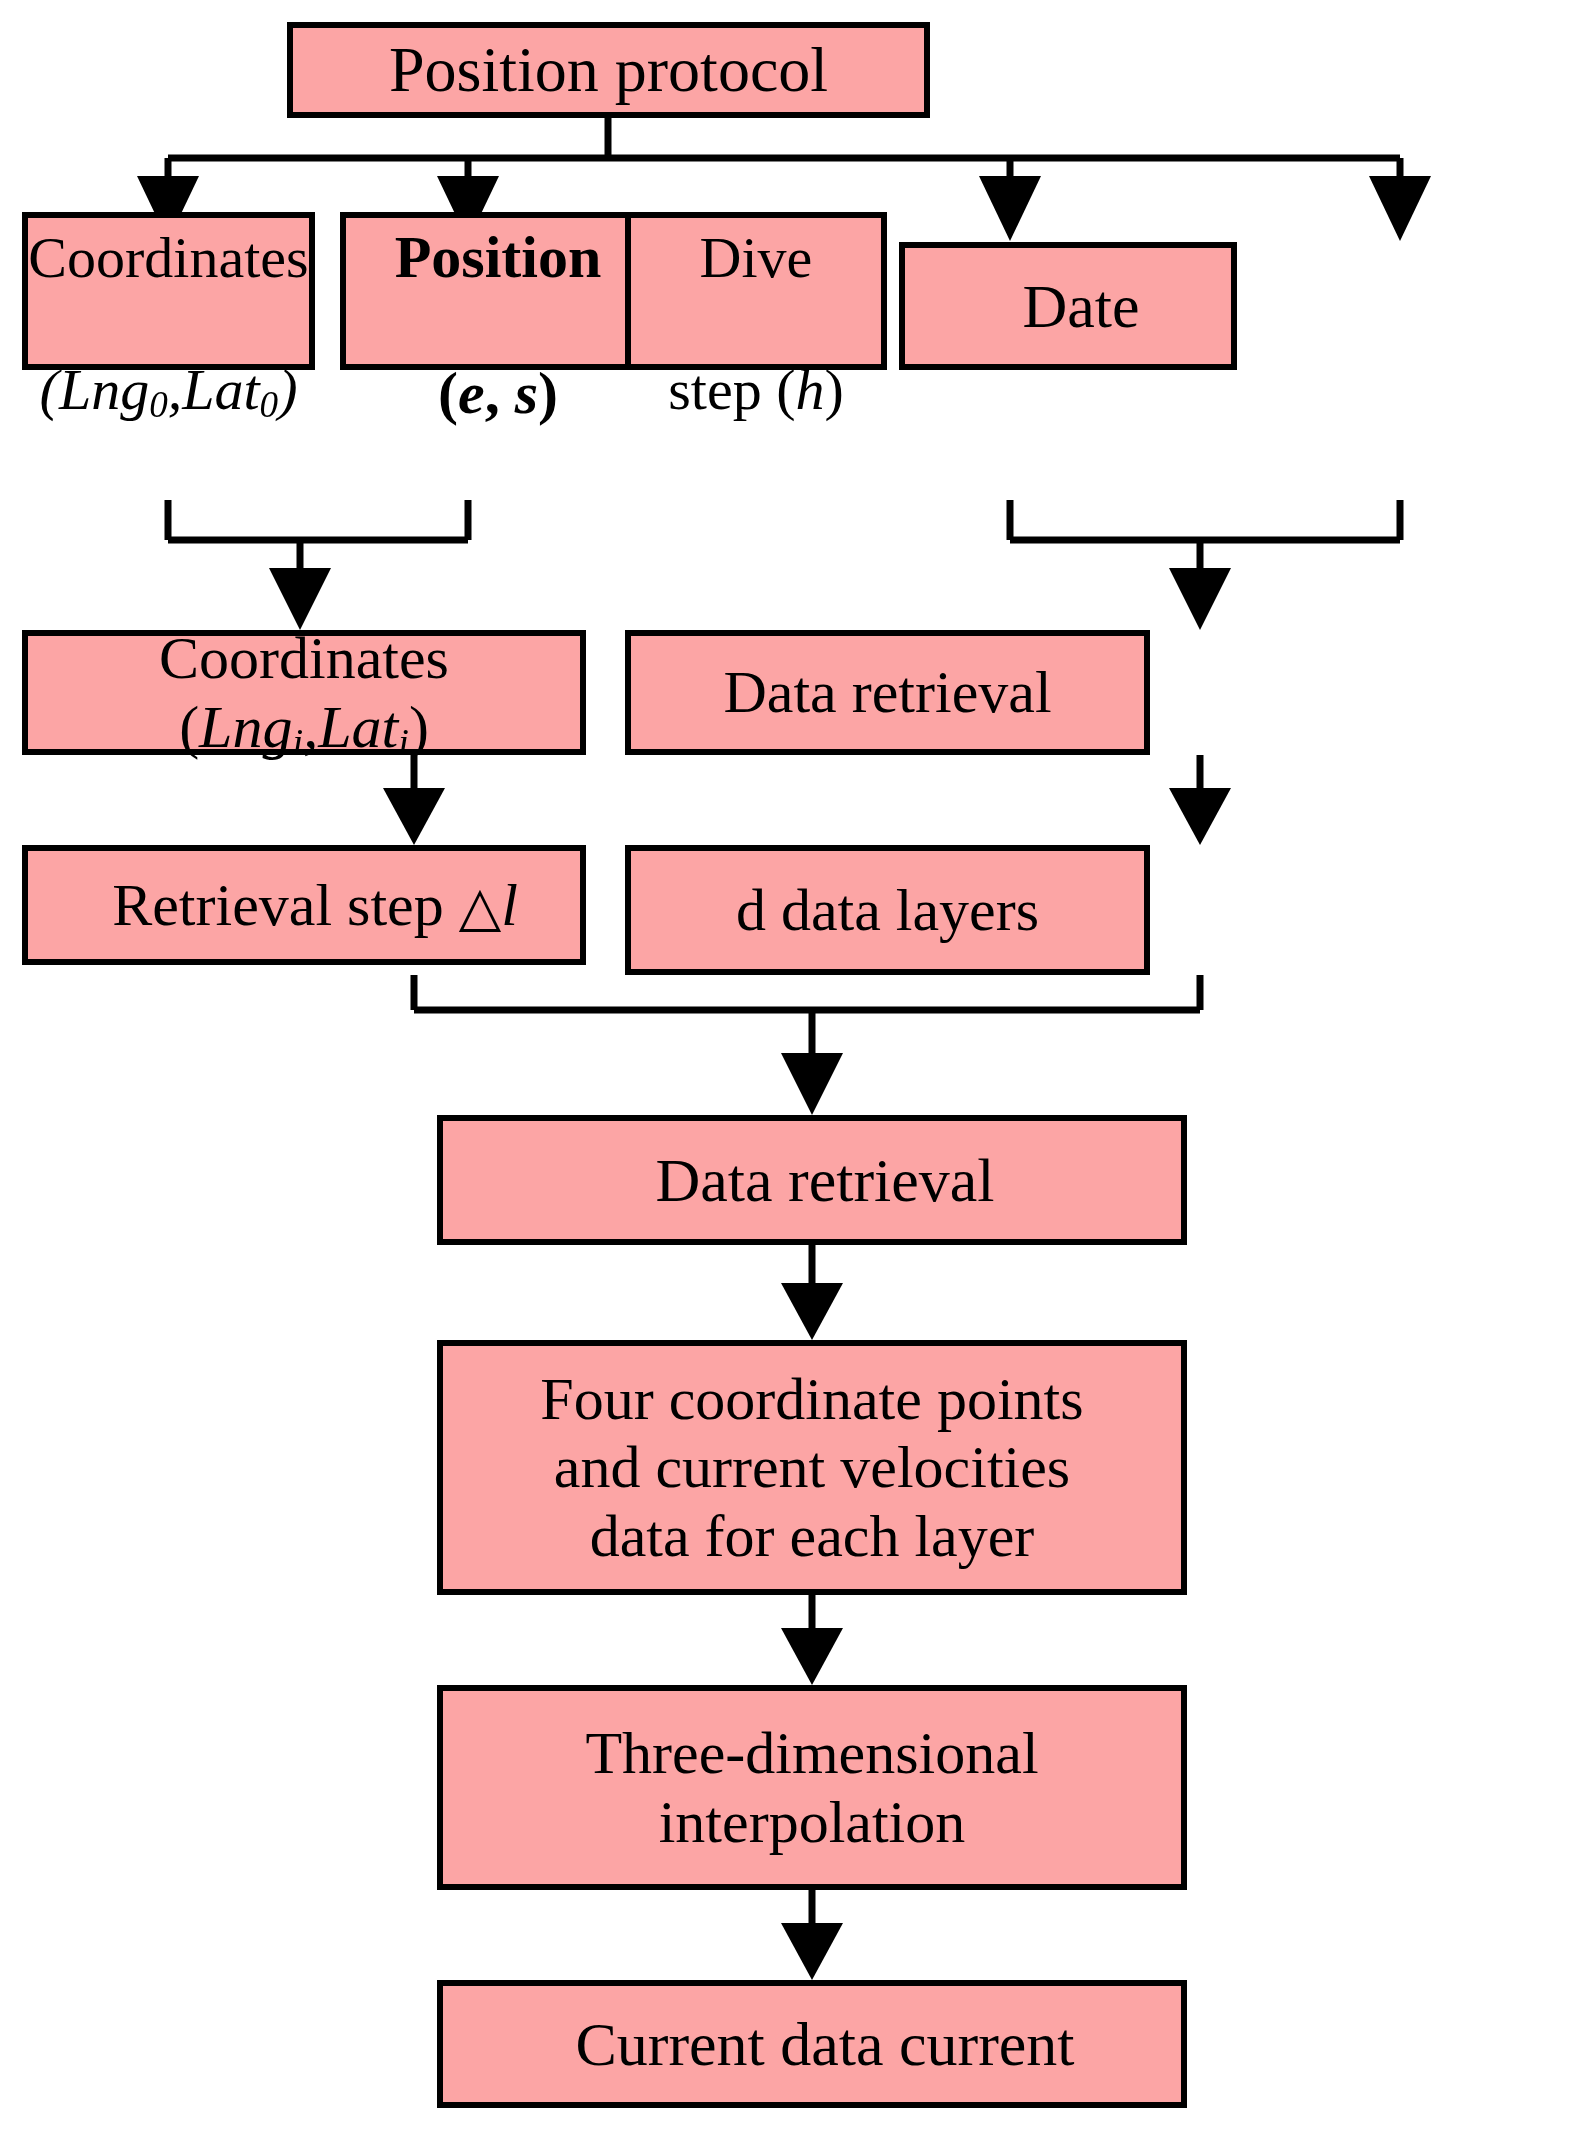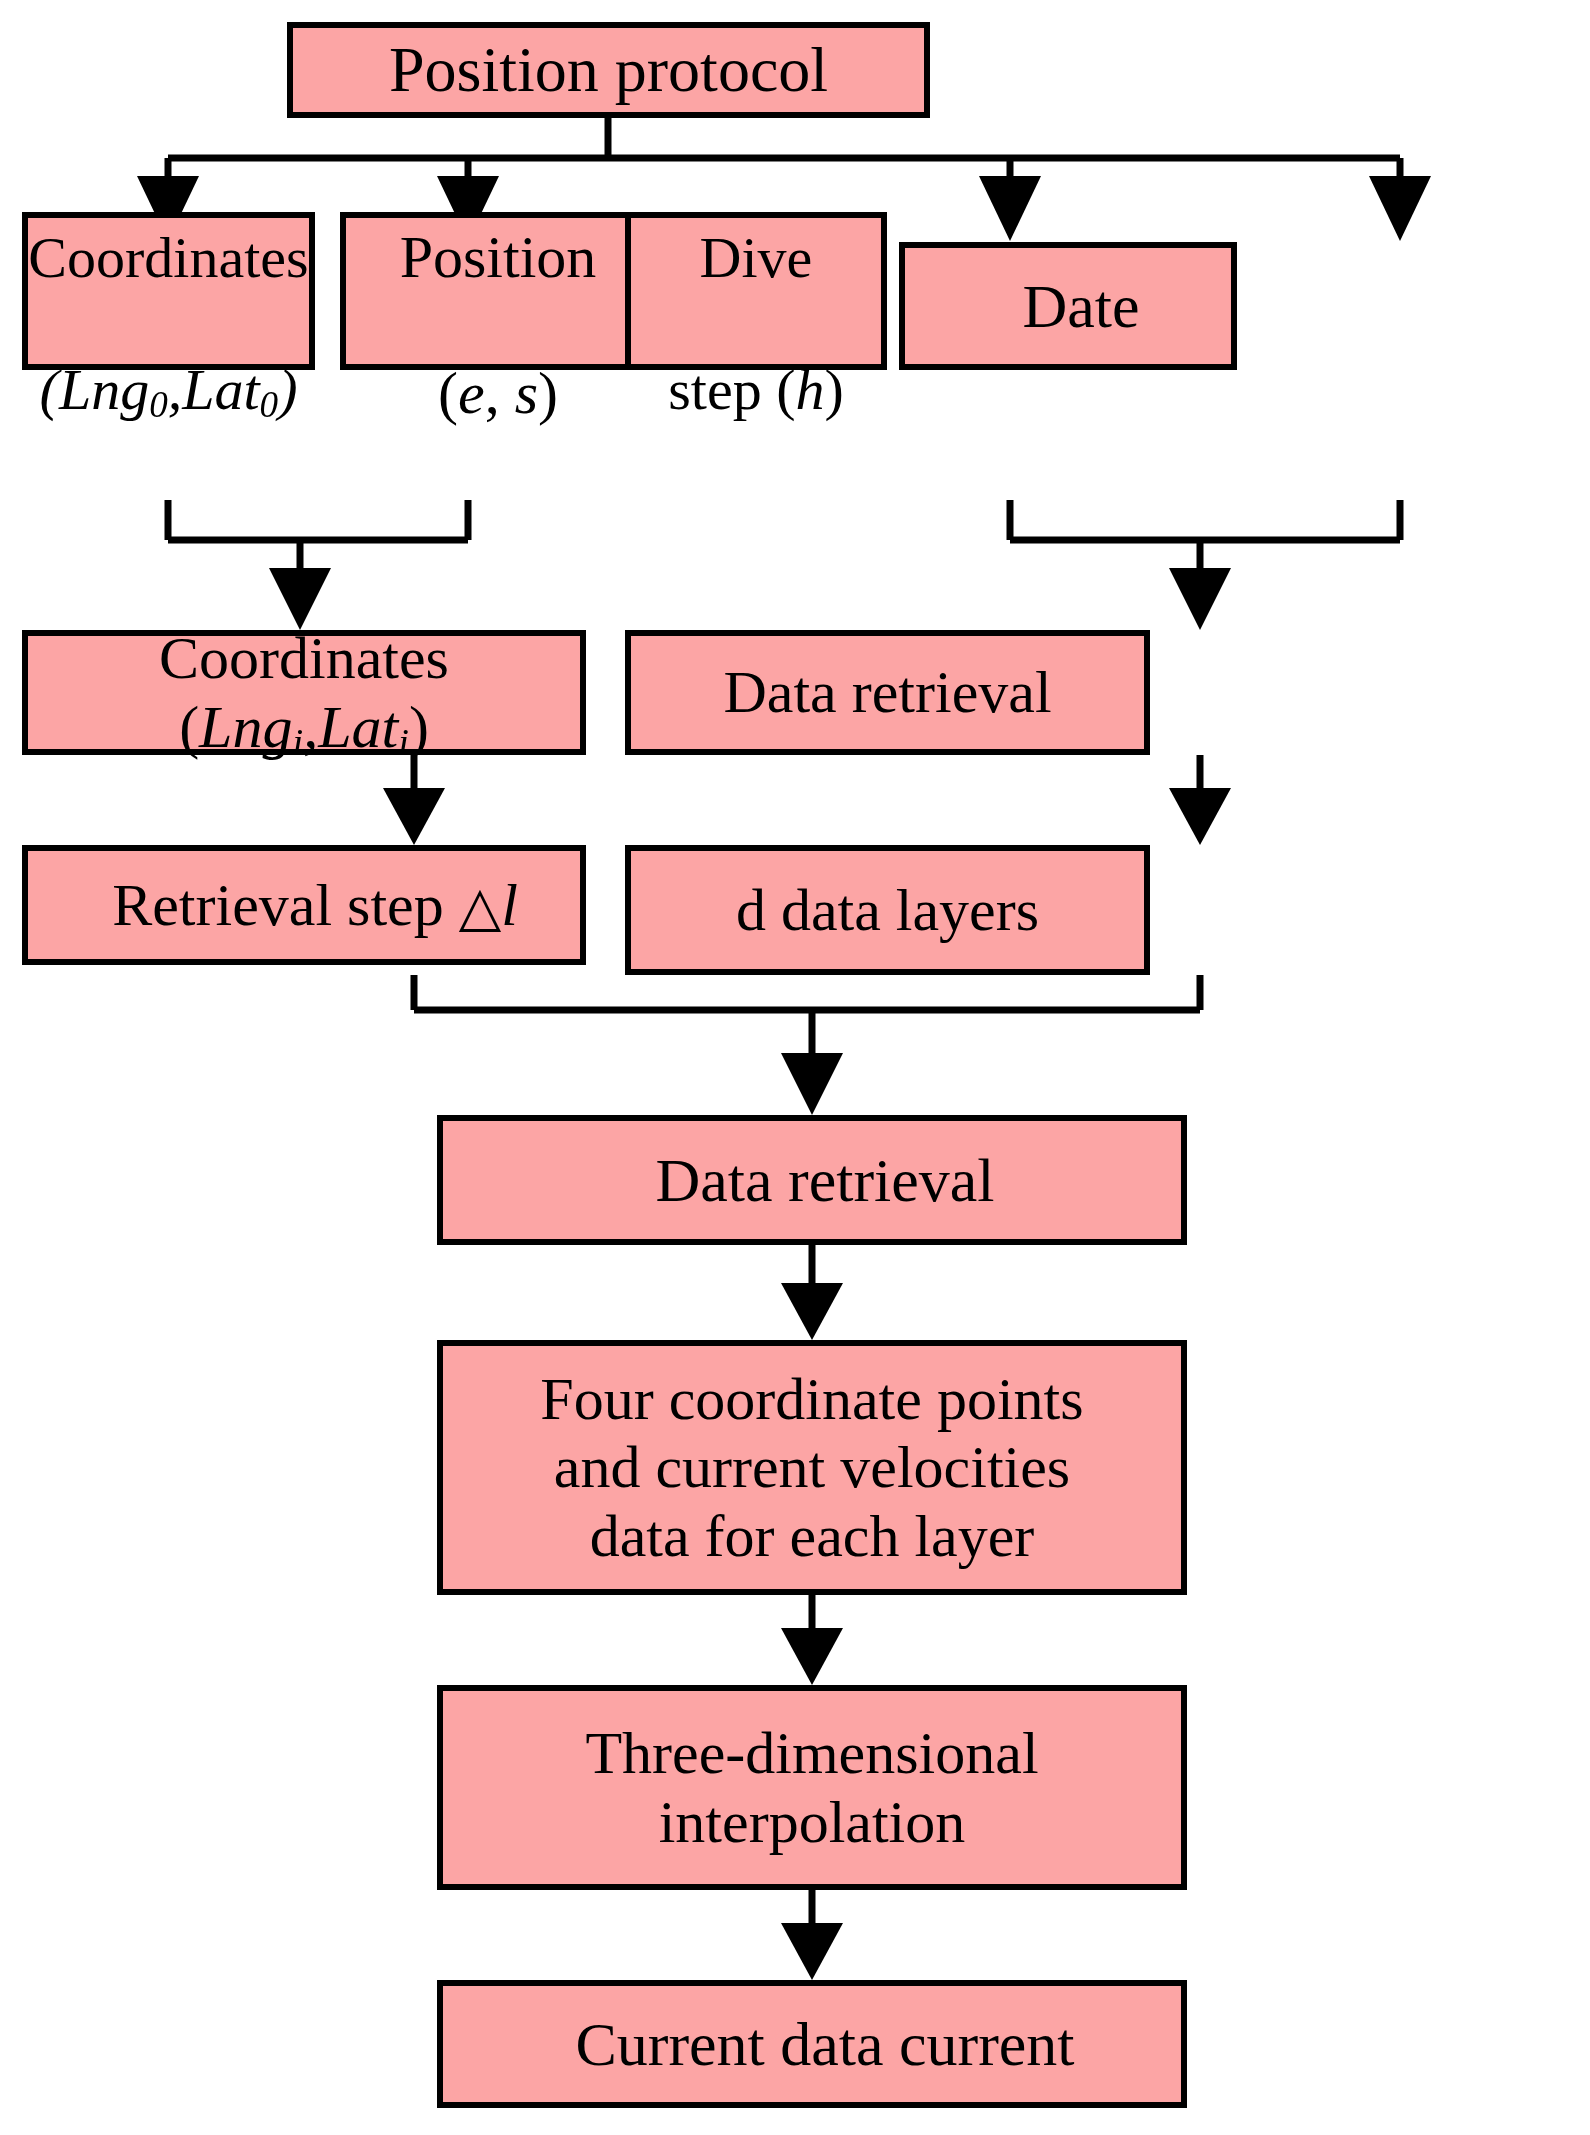--- a/index.html
+++ b/index.html
@@ -126,21 +126,21 @@
     <span class="txt">Position protocol</span>
   </div>
 
   <div class="node f58" style="left:22px; top:212px; width:293px; height:158px;">
     <span class="txt">
       <span>Coordinates</span><br>
       <span class="ital"><span>(</span><span>Lng</span><sub>0</sub><span>,</span><span>Lat</span><sub>0</sub><span>)</span></span>
     </span>
   </div>
 
-  <div class="node f60" style="left:340px; top:212px; width:316px; height:158px;">
+  <div class="node f60" style="left:340px; top:212px; width:316px; height:158px;font-weight:bold;">
     <span class="txt">
       <span>Position</span><br>
       <span><span>(</span><span class="ital">e</span><span>, </span><span class="ital">s</span><span>)</span></span>
     </span>
   </div>
 
   <div class="node f58" style="left:625px; top:212px; width:262px; height:158px;">
     <span class="txt">
       <span>Dive</span><br>
       <span><span>step (</span><span class="ital">h</span><span>)</span></span>

